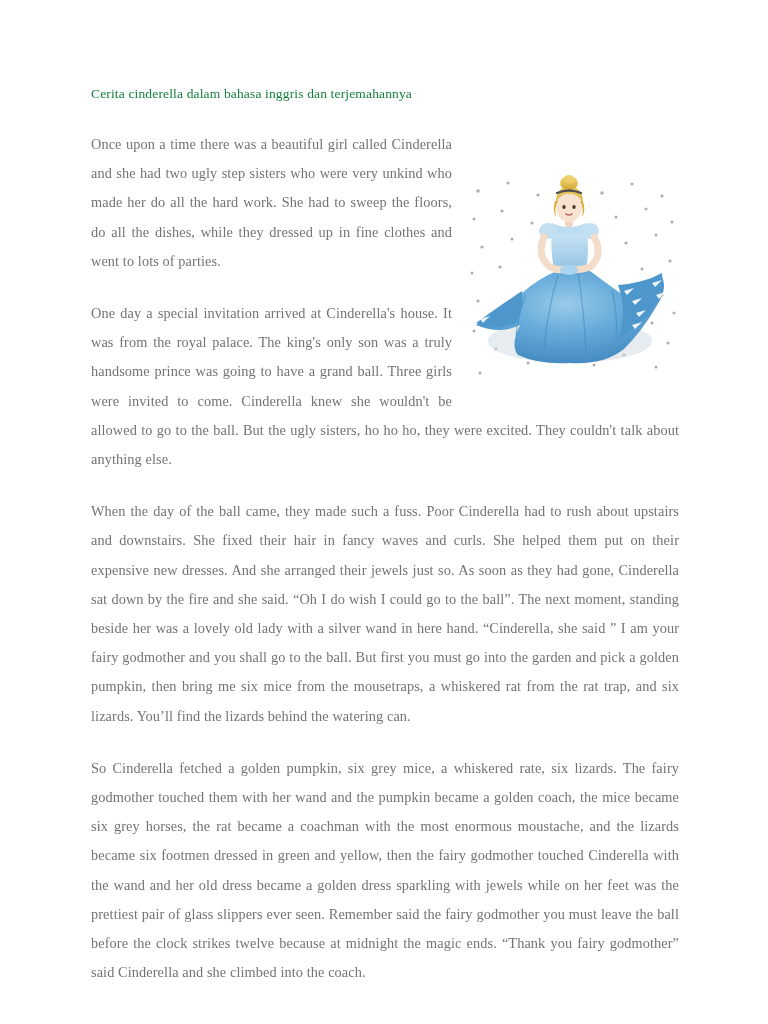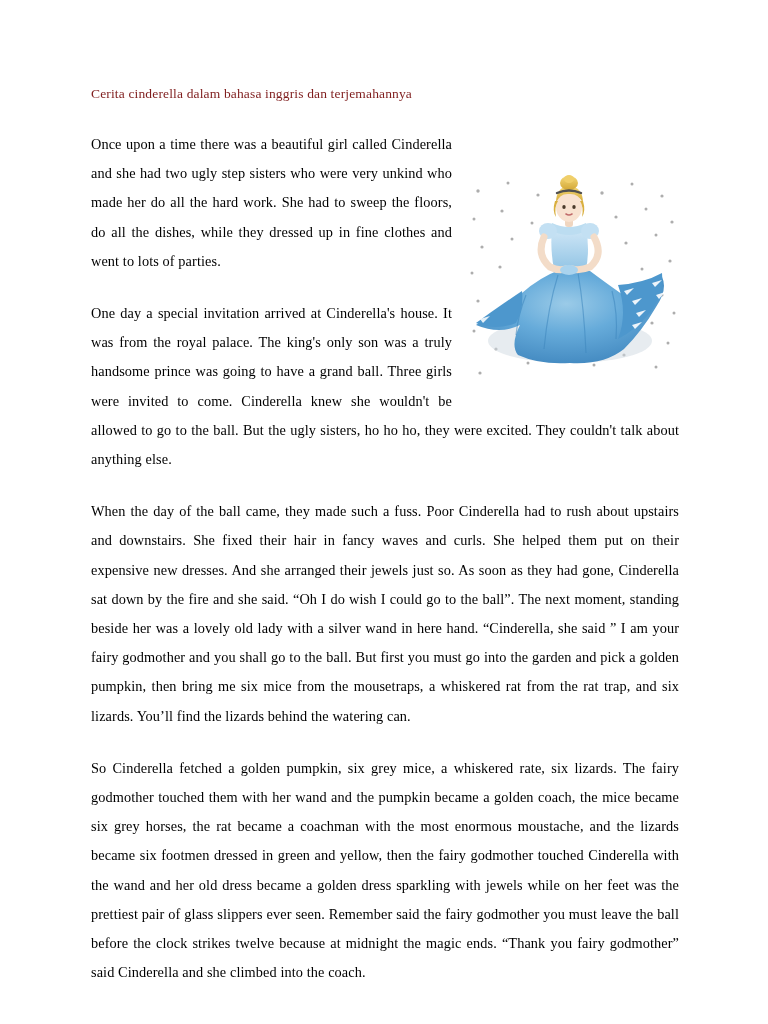--- a/index.html
+++ b/index.html
@@ -29,34 +29,34 @@
     position: absolute;
     left: 91px;
     top: 84px;
     width: 588px;
   }
 
   .doc-title {
     font-size: 13.5px;
     line-height: 20px;
     letter-spacing: 0.15px;
-    color: #7f1d1d;
+    color: #15803d;
     margin: 0 0 26px 0;
     text-align: left;
     filter: blur(0.18px);
   }
 
   .para {
     font-size: 14.3px;
     line-height: 29.2px;
     text-align: justify;
     text-justify: inter-word;
     margin: 0 0 23px 0;
     letter-spacing: 0.1px;
-    color: #000000;
+    color: #737373;
     filter: blur(0.2px);
   }
 
   .para:last-child { margin-bottom: 4px; }
 
   
   .illus {
     float: right;
     width: 213px;
     height: 208px;

